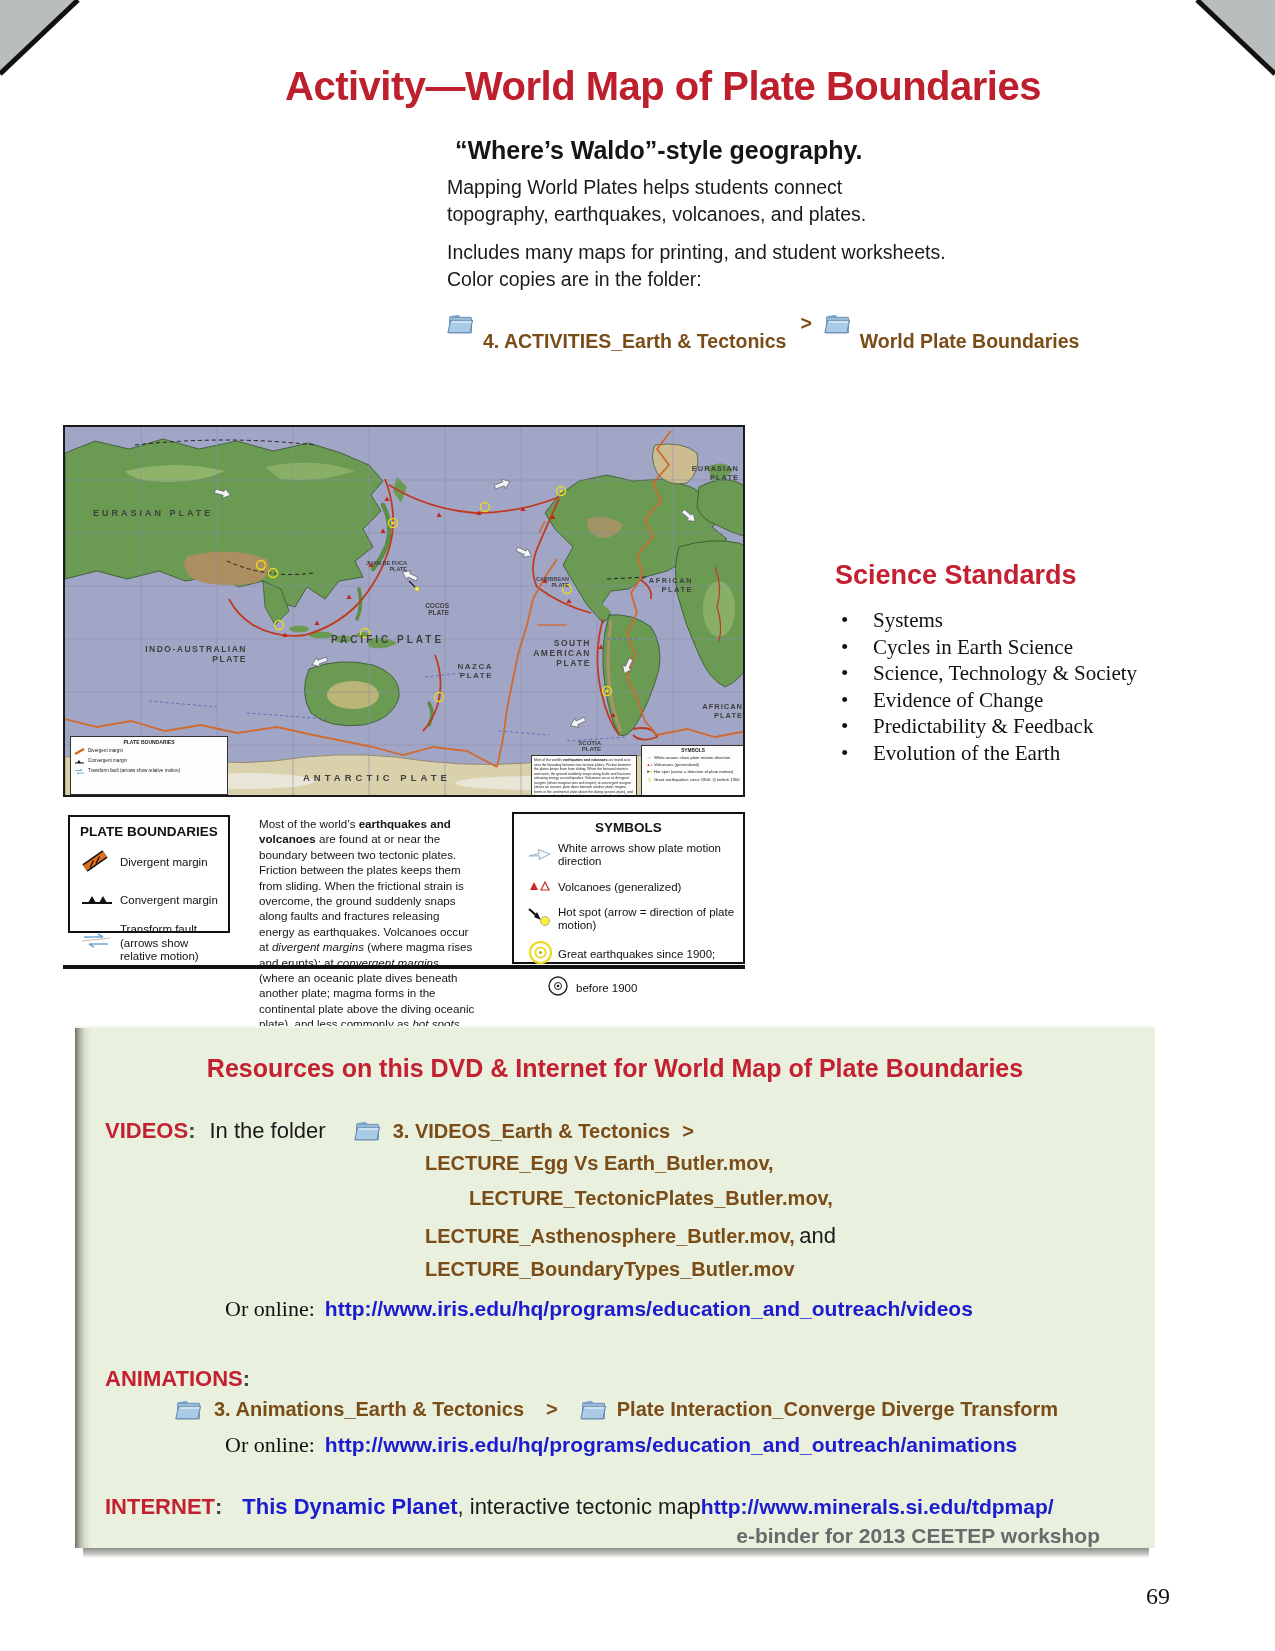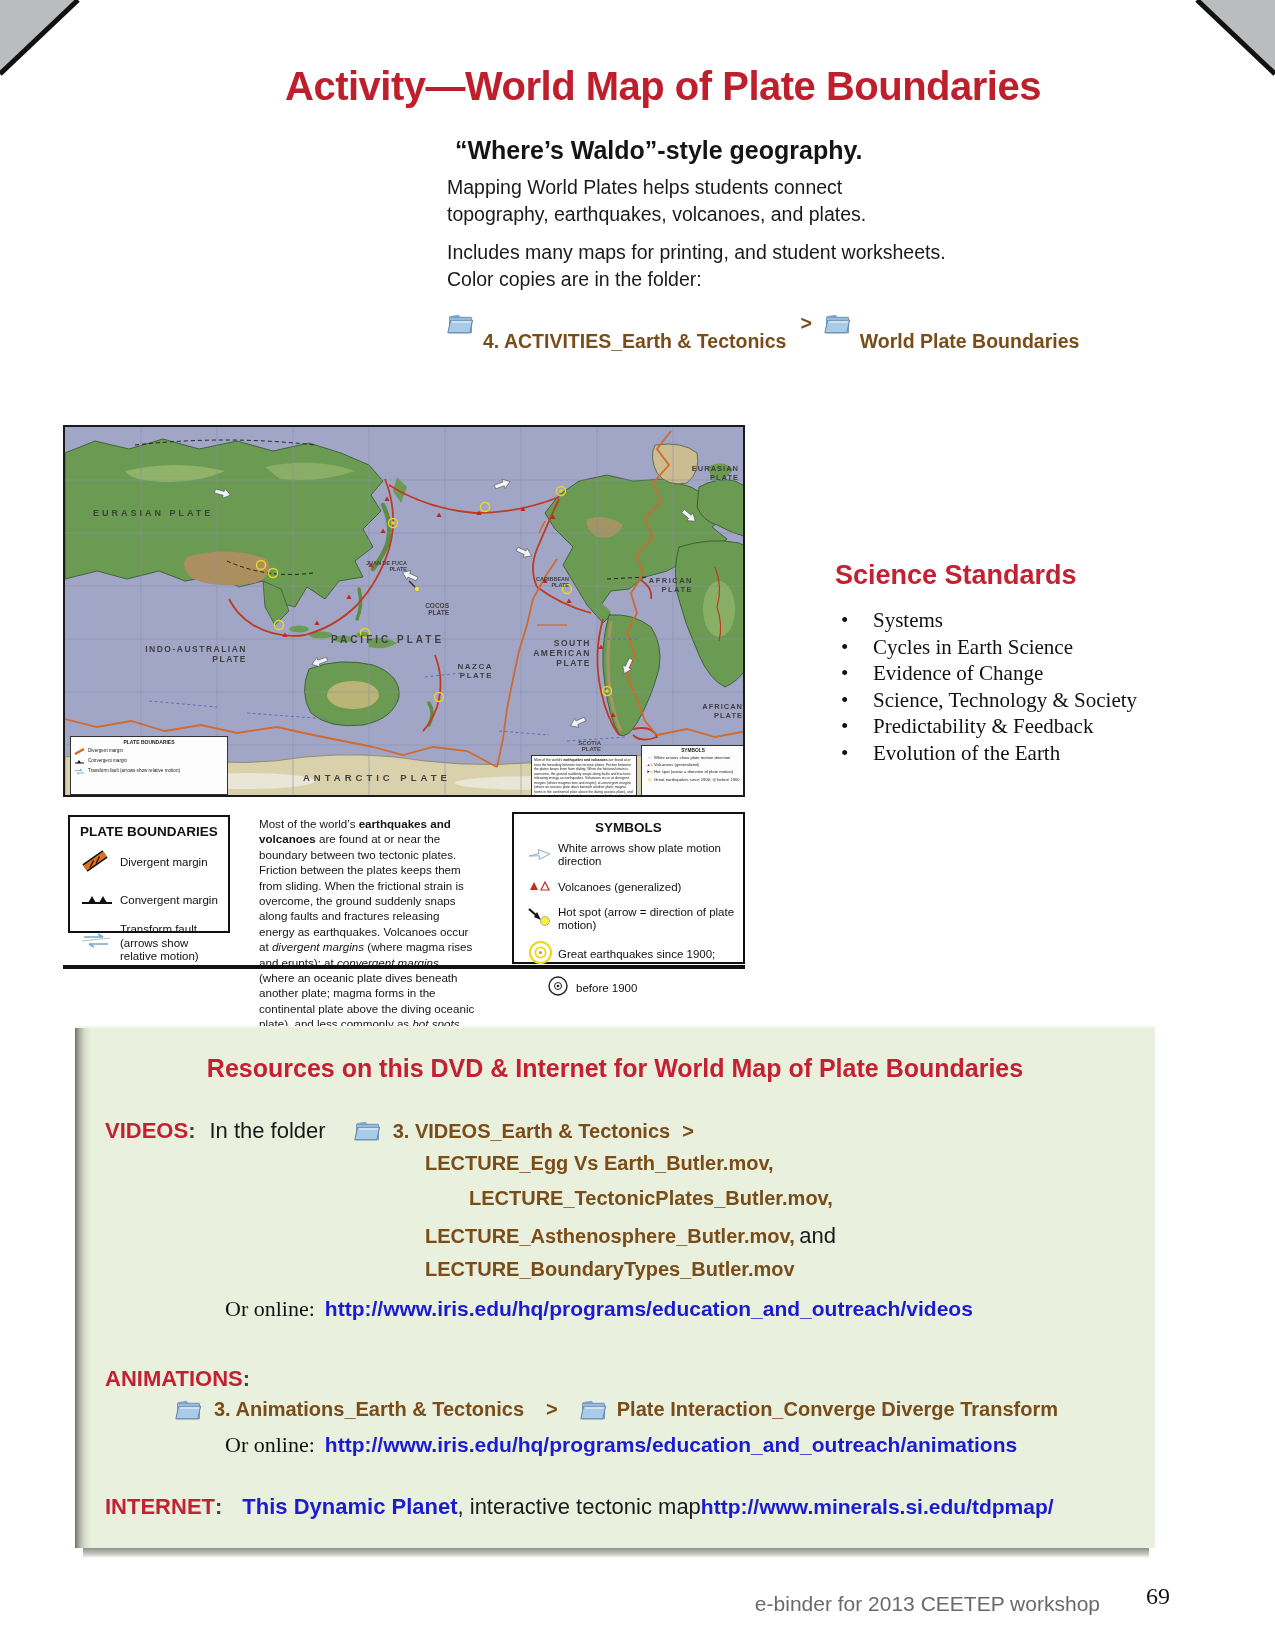--- a/index.html
+++ b/index.html
@@ -88,22 +88,22 @@
   .r-videos { top:90px; left:30px; }
   .rf1 { top:124px; } .rf2 { top:159px;margin-left:44px; } .rf3 { top:195px; } .rf4 { top:230px; }
   .file-line { position:absolute; left:350px; }
   .r-online1 { top:268px; left:150px; align-items:baseline; }
   .r-anims { top:338px; left:30px; }
   .r-animfolder { top:370px; left:100px; }
   .r-online2 { top:404px; left:150px; align-items:baseline; }
   .r-internet { top:466px; left:30px; align-items:baseline; }
 
   
-  .footer-text { position:absolute; left:640px; top:1592px; width:460px; text-align:right;
-                 font-size:21px; font-weight:normal; color:#696a6c; }
+  .footer-text { position:absolute; left:640px; top:1524px; width:460px; text-align:right;
+                 font-size:21px; font-weight:bold; color:#696a6c; }
   .page-num { position:absolute; left:1146px; top:1583px; font-family:"Liberation Serif",serif;
               font-size:24px; color:#111; }
 </style>
 </head>
 <body>
 
 <div class="page">
 
   <svg class="corner tl" viewBox="0 0 82 78">
     <polygon points="0,0 78,0 0,74" fill="#b9bdbd"></polygon>
@@ -414,22 +414,22 @@
     </div>
 
     <div class="figure-rule"></div>
   </div>
 
   <div class="standards">
     <h2>Science Standards</h2>
     <ul>
       <li>Systems</li>
       <li>Cycles in Earth Science</li>
+      <li>Science, Technology &amp; Society</li>
       <li>Evidence of Change</li>
-      <li>Science, Technology &amp; Society</li>
       <li>Predictability &amp; Feedback</li>
       <li>Evolution of the Earth</li>
     </ul>
   </div>
 
   <div class="panel">
     <div class="res-title">Resources on this DVD &amp; Internet for World Map of Plate Boundaries</div>
 
     <div class="res-row r-videos">
       <span class="lab-red">VIDEOS</span>

